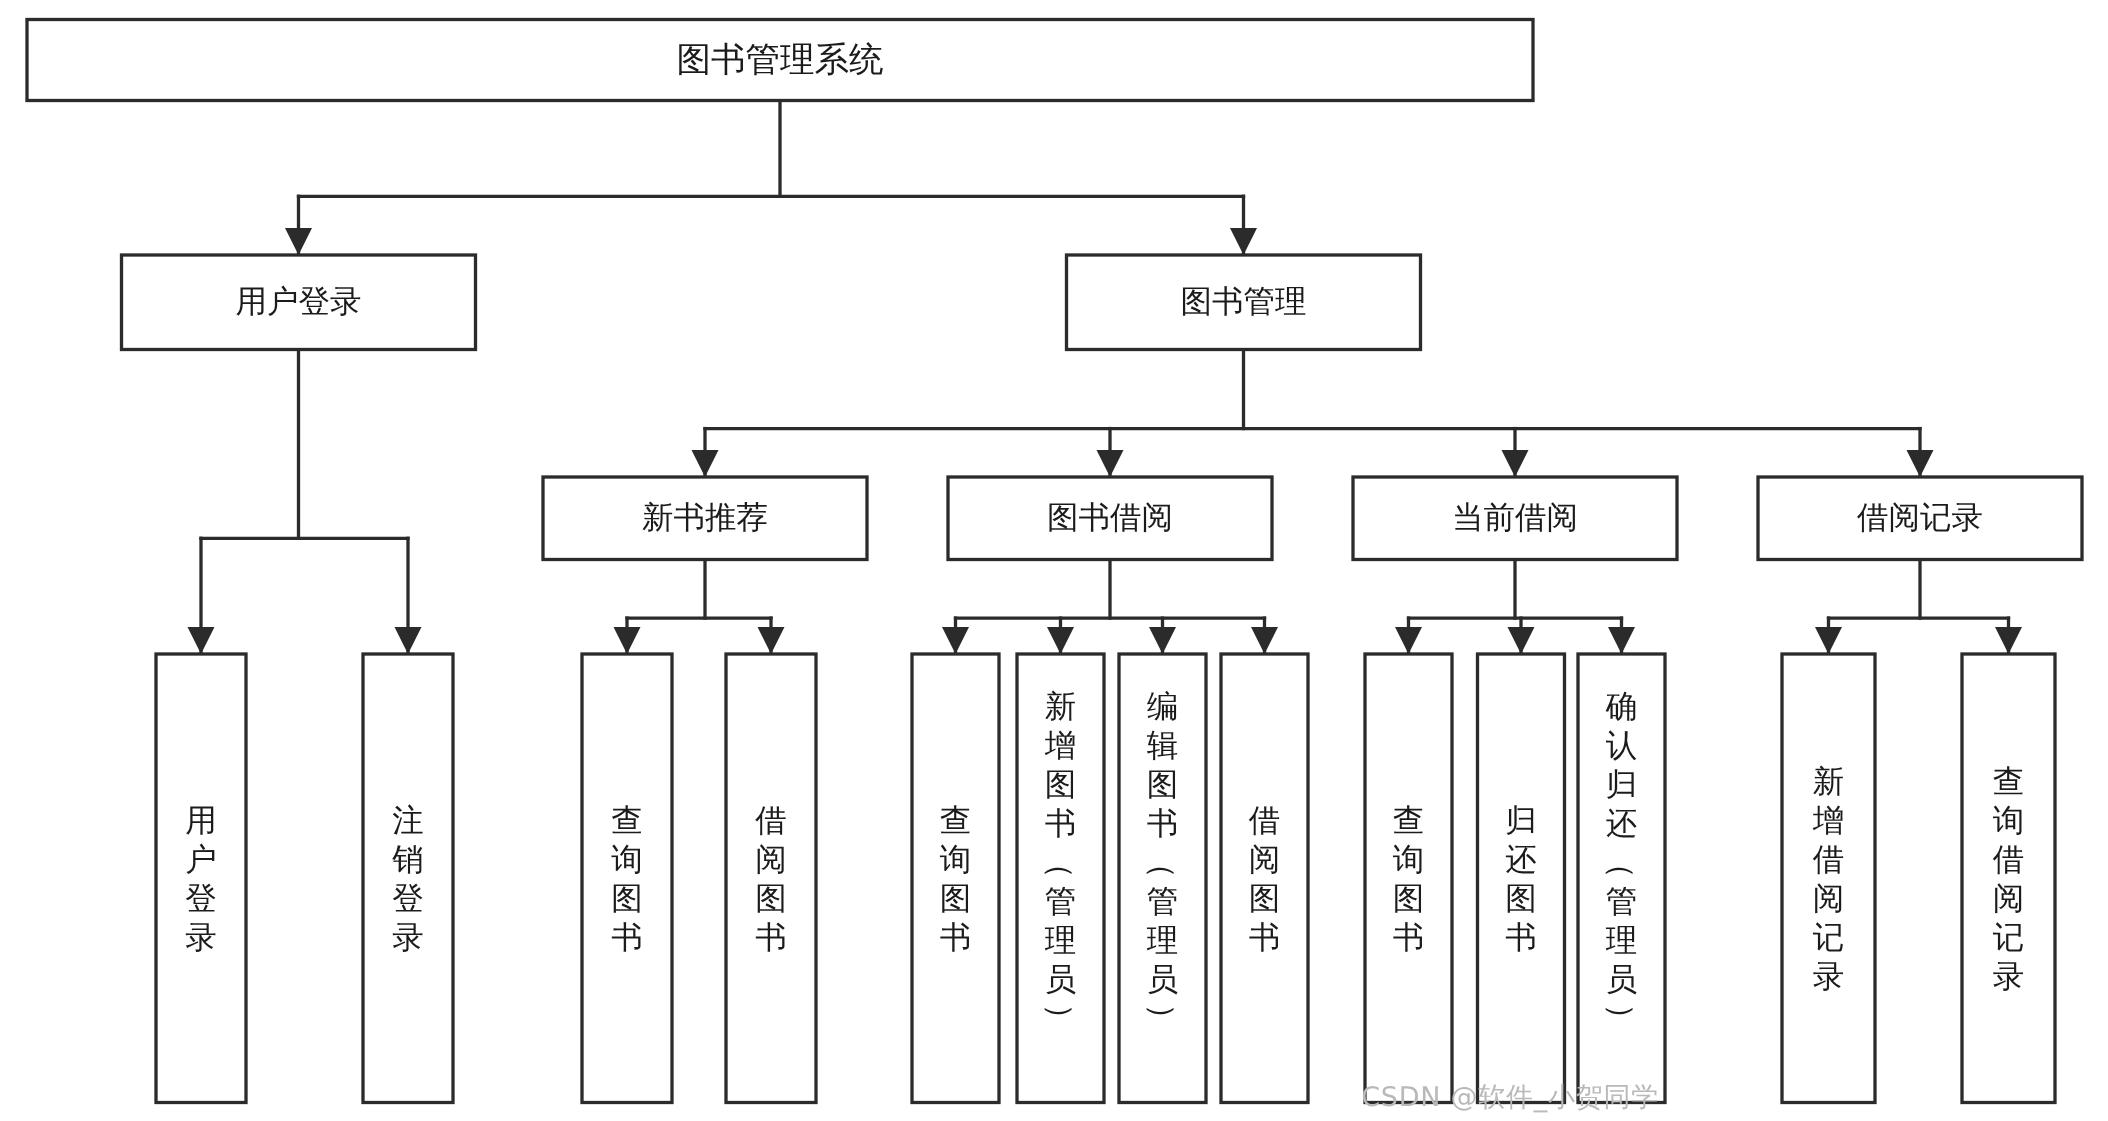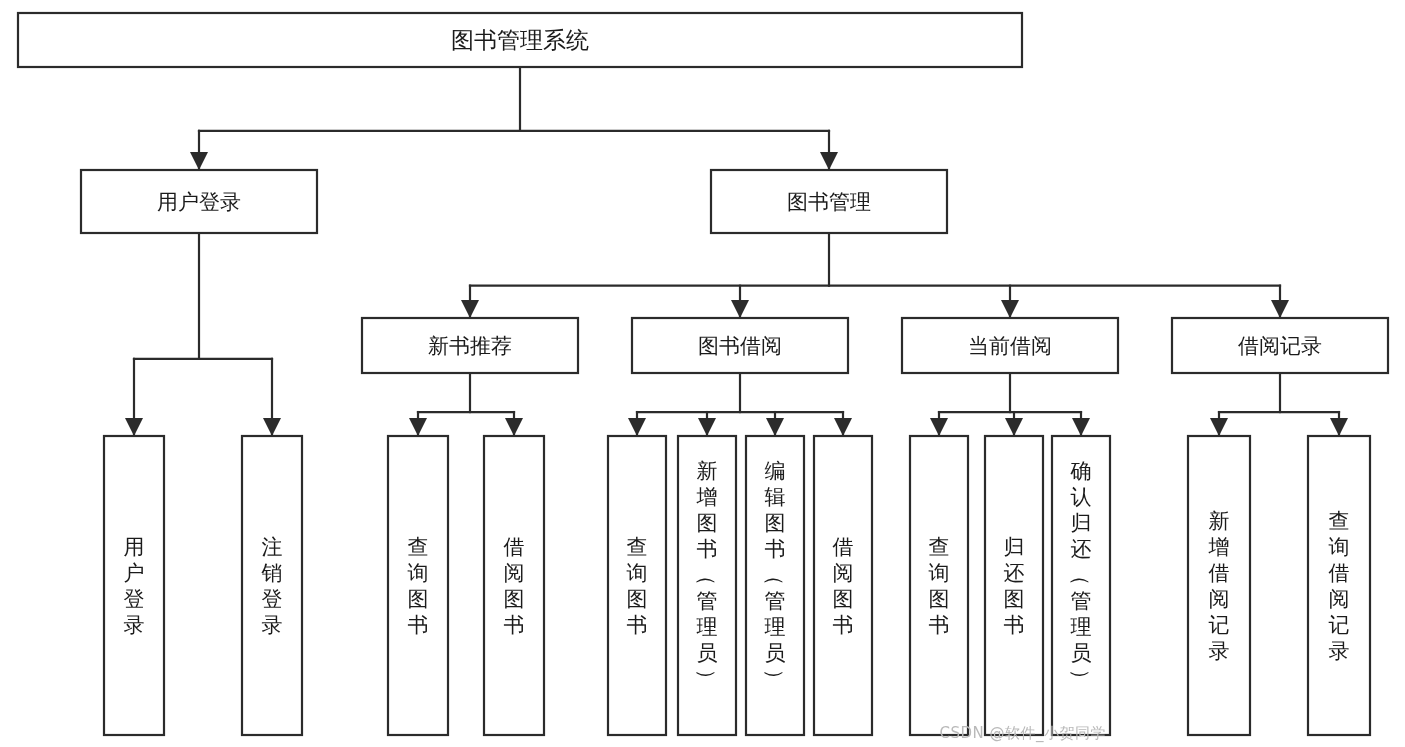--- a/index.html
+++ b/index.html
@@ -56,21 +56,21 @@
     text-anchor: middle;
   }
   .root-label {
     font-size: 23px;
   }
   .watermark {
     position: absolute;
     right: 8px;
     bottom: 4px;
     font-family: "DejaVu Sans", "Liberation Sans", sans-serif;
-    font-size: 15px;
+    font-size: 18px;
     color: #b9b9b9;
     letter-spacing: 0.5px;
     white-space: nowrap;
     user-select: none;
   }
 </style>
 </head>
 <body>
 
 <div id="diagram-root">

